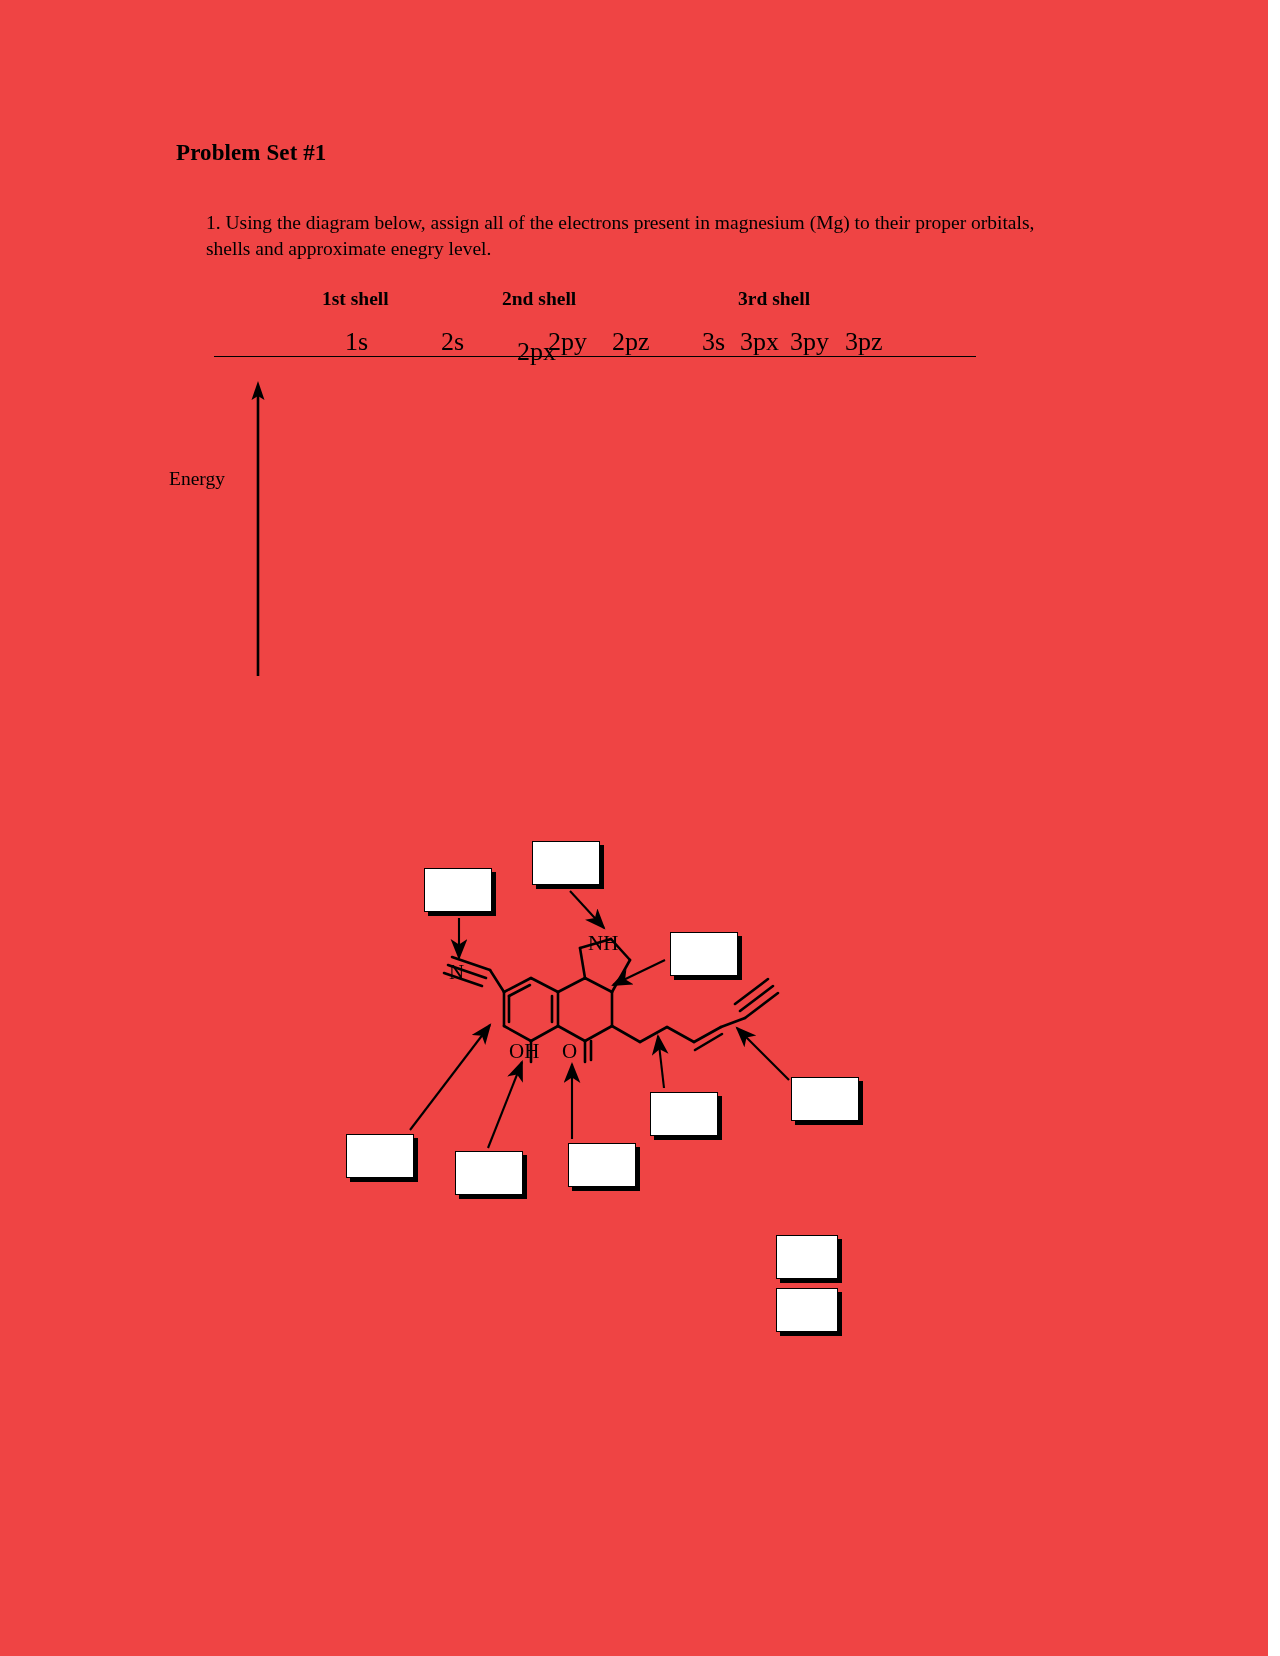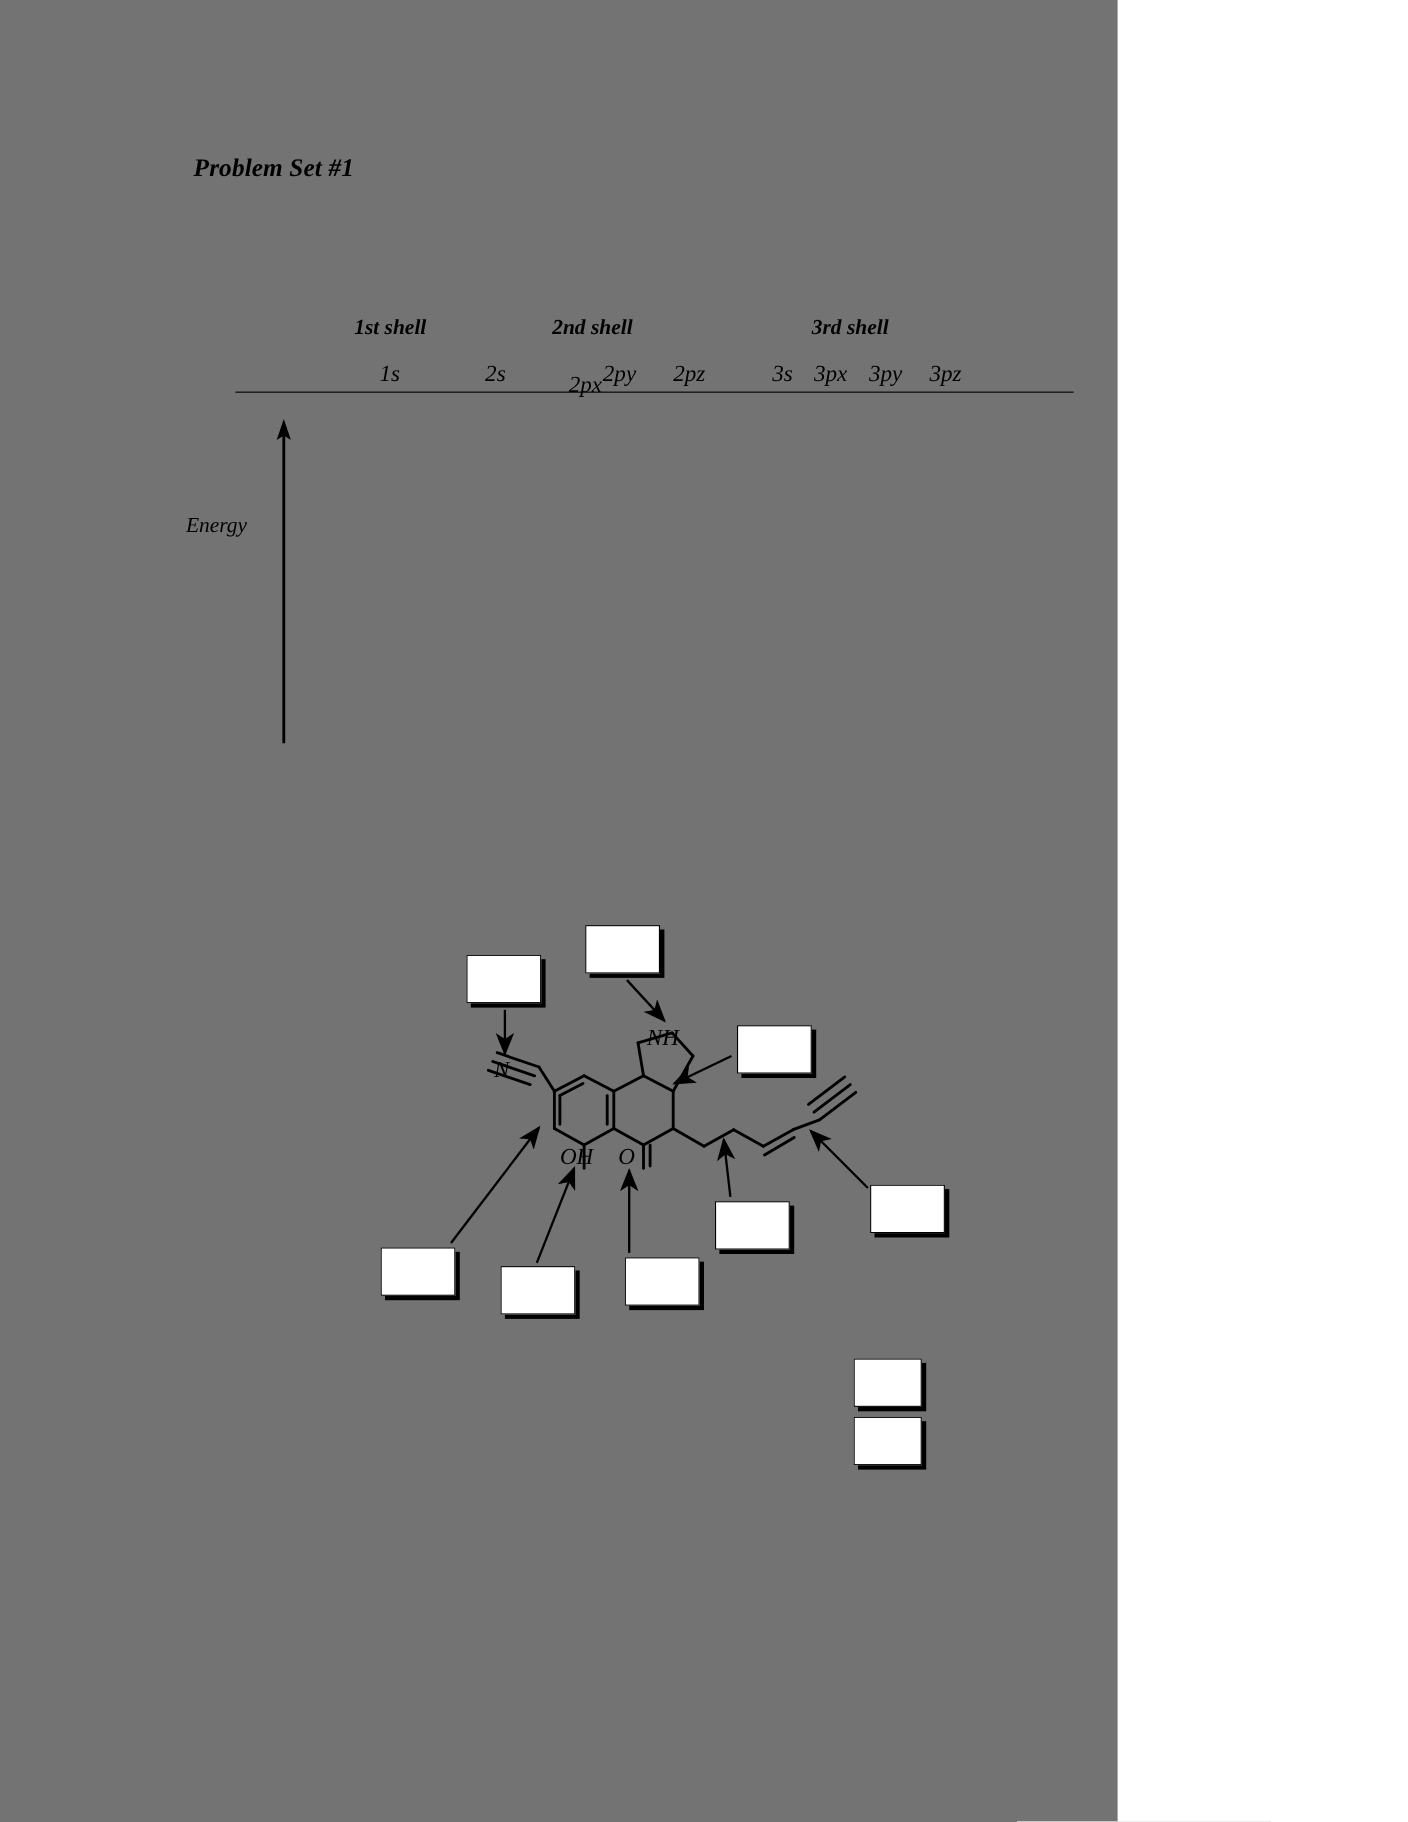--- a/index.html
+++ b/index.html
@@ -7,25 +7,24 @@
     margin: 0;
     padding: 0;
     background: #ffffff;
   }
   body {
     font-family: "Liberation Serif", "DejaVu Serif", serif;
     color: #000000;
   }
   #page {
     position: relative;
-    width: 1016px;
+    width: 1268px;
     height: 1656px;
-    background: #737373;
+    background: #ef4444;
     overflow: hidden;
-    font-style: italic;
   }
 
   
   .doc-title {
     position: absolute;
     left: 176px;
     top: 140px;
     font-size: 23px;
     font-weight: bold;
     letter-spacing: 0.1px;
@@ -59,21 +58,21 @@
 
   
   .shell-label {
     position: absolute;
     font-size: 19.5px;
     font-weight: bold;
     white-space: nowrap;
   }
   .orbital-label {
     position: absolute;
-    font-size: 21px;
+    font-size: 26px;
     white-space: nowrap;
   }
   #rule-line {
     position: absolute;
     left: 214px;
     top: 356px;
     width: 762px;
     height: 0;
     border-top: 1.6px solid #000;
   }
@@ -119,20 +118,21 @@
     pointer-events: none;
   }
 </style>
 </head>
 <body>
 
 <div id="page">
 
   <div class="doc-title">Problem Set #1</div>
 
+  <div class="q-text" id="q1-text">1. Using the diagram below, assign all of the electrons present in magnesium (Mg) to their proper orbitals, shells and approximate enegry level.</div>
 
   <div class="shell-label" style="left:322px; top:288px;text-align:right;">1st shell</div>
   <div class="shell-label" style="left:502px; top:288px;">2nd shell</div>
   <div class="shell-label" style="left:738px; top:288px;">3rd shell</div>
 
   <div class="orbital-label" style="left:345px; top:327px;">1s</div>
   <div class="orbital-label" style="left:441px; top:327px;">2s</div>
   <div class="orbital-label" style="left:485px; top:337px;margin-left:32px;">2px</div>
   <div class="orbital-label" style="left:548px; top:327px;">2py</div>
   <div class="orbital-label" style="left:612px; top:327px;">2pz</div>

